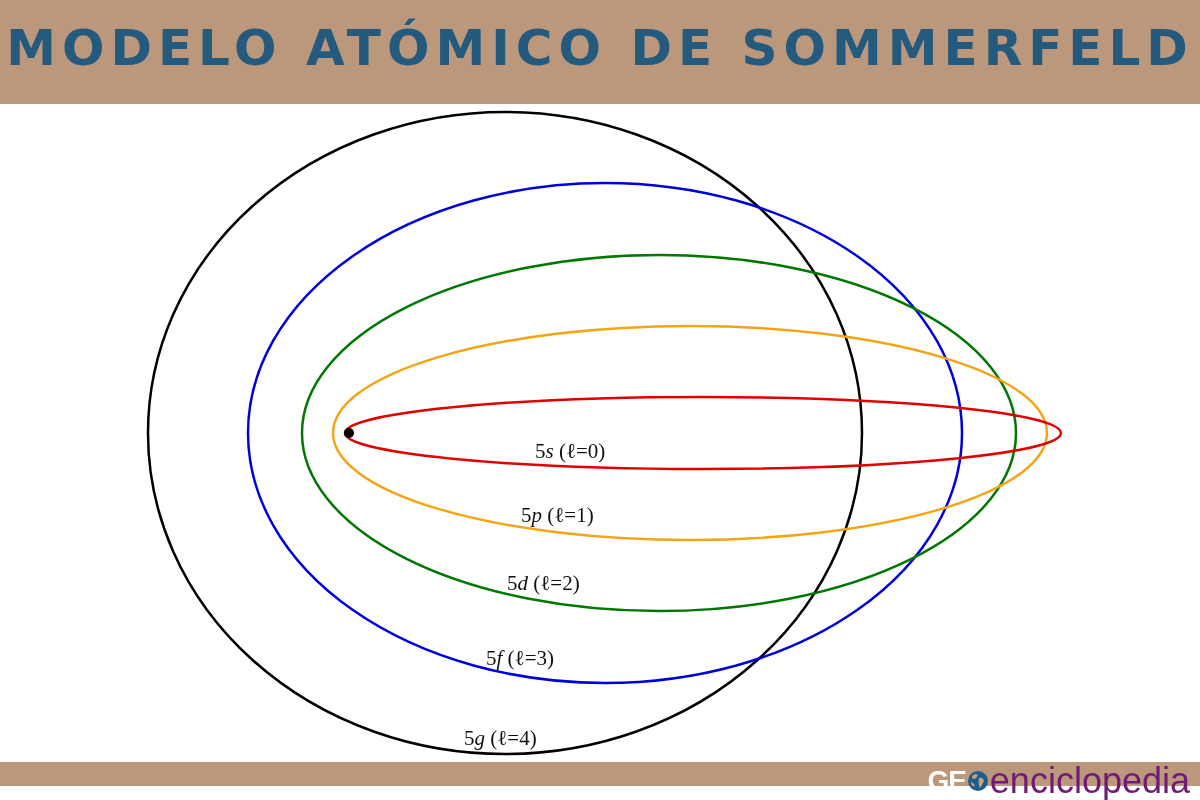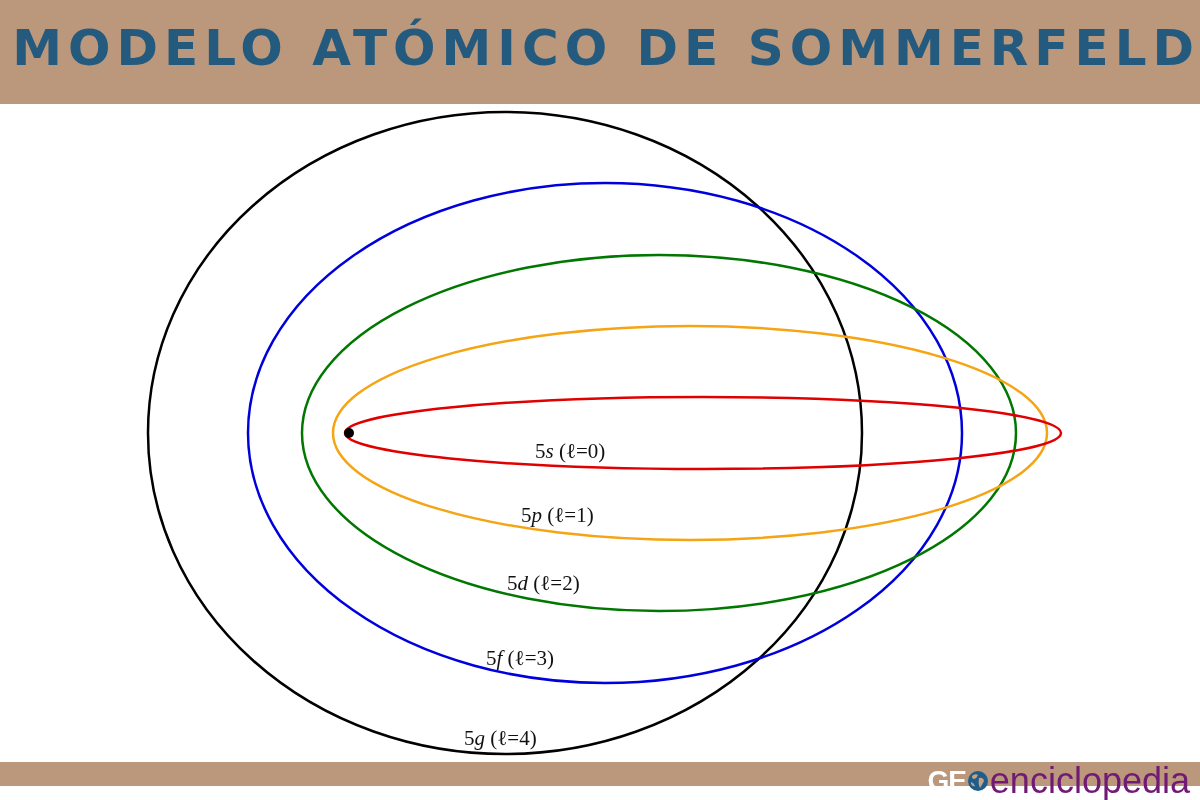--- a/index.html
+++ b/index.html
@@ -4,21 +4,21 @@
   <style>
     html, body { margin: 0; padding: 0; }
     body {
       width: 1200px; height: 800px; overflow: hidden;
       background: #ffffff; position: relative;
       font-family: "DejaVu Sans", sans-serif;
     }
     .header {
       position: absolute; left: 0; top: 0; width: 1200px; height: 104px;
       background: #bb987c;
-      display: flex; align-items: center; justify-content: flex-end;
+      display: flex; align-items: center; justify-content: center;
     }
     .title {
       color: #245a7e;
       font-family: "DejaVu Sans", sans-serif;
       font-weight: bold;
       font-size: 50px;
       letter-spacing: 6px;
       margin-top: -8px;
       white-space: nowrap;
     }

